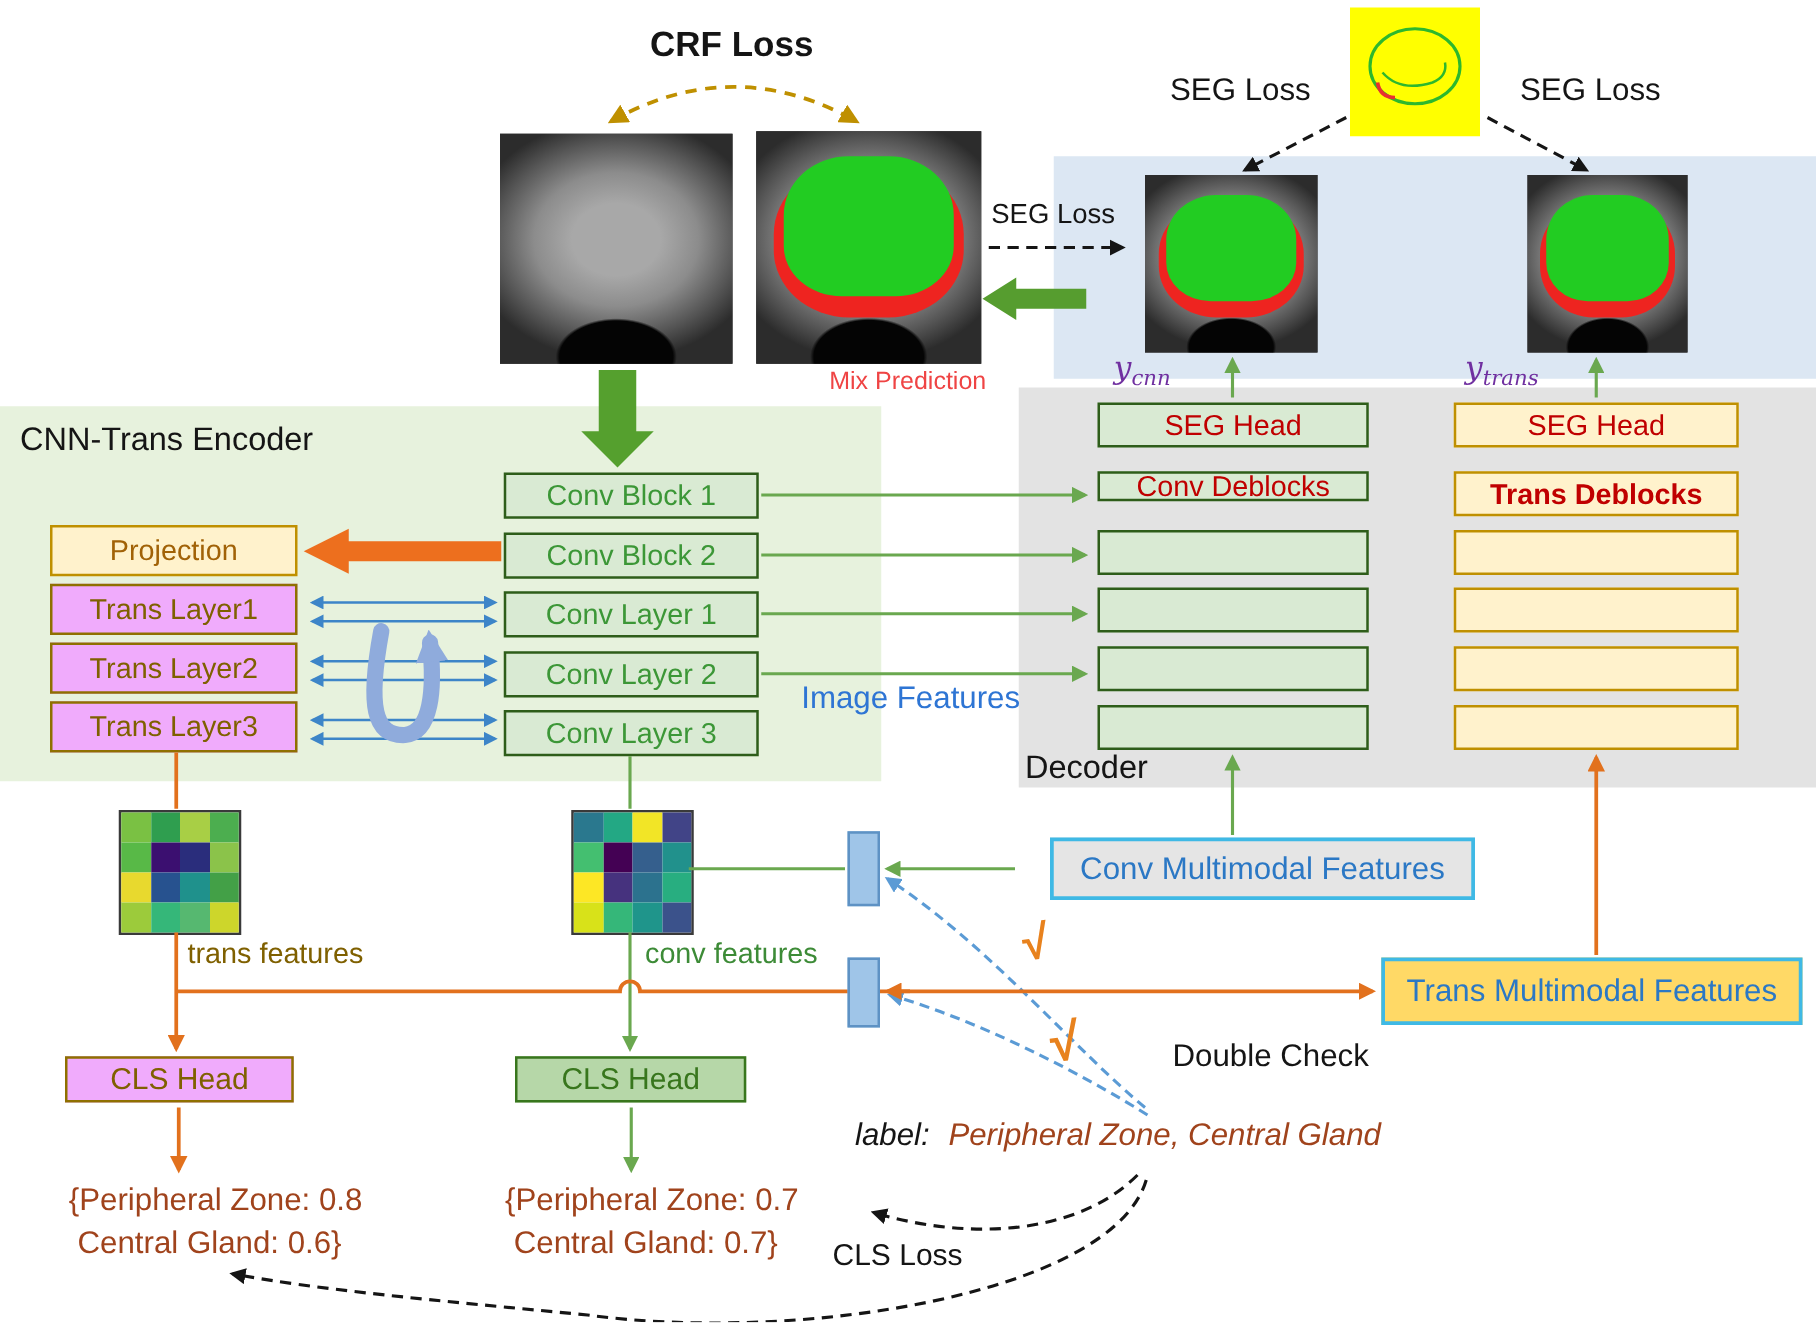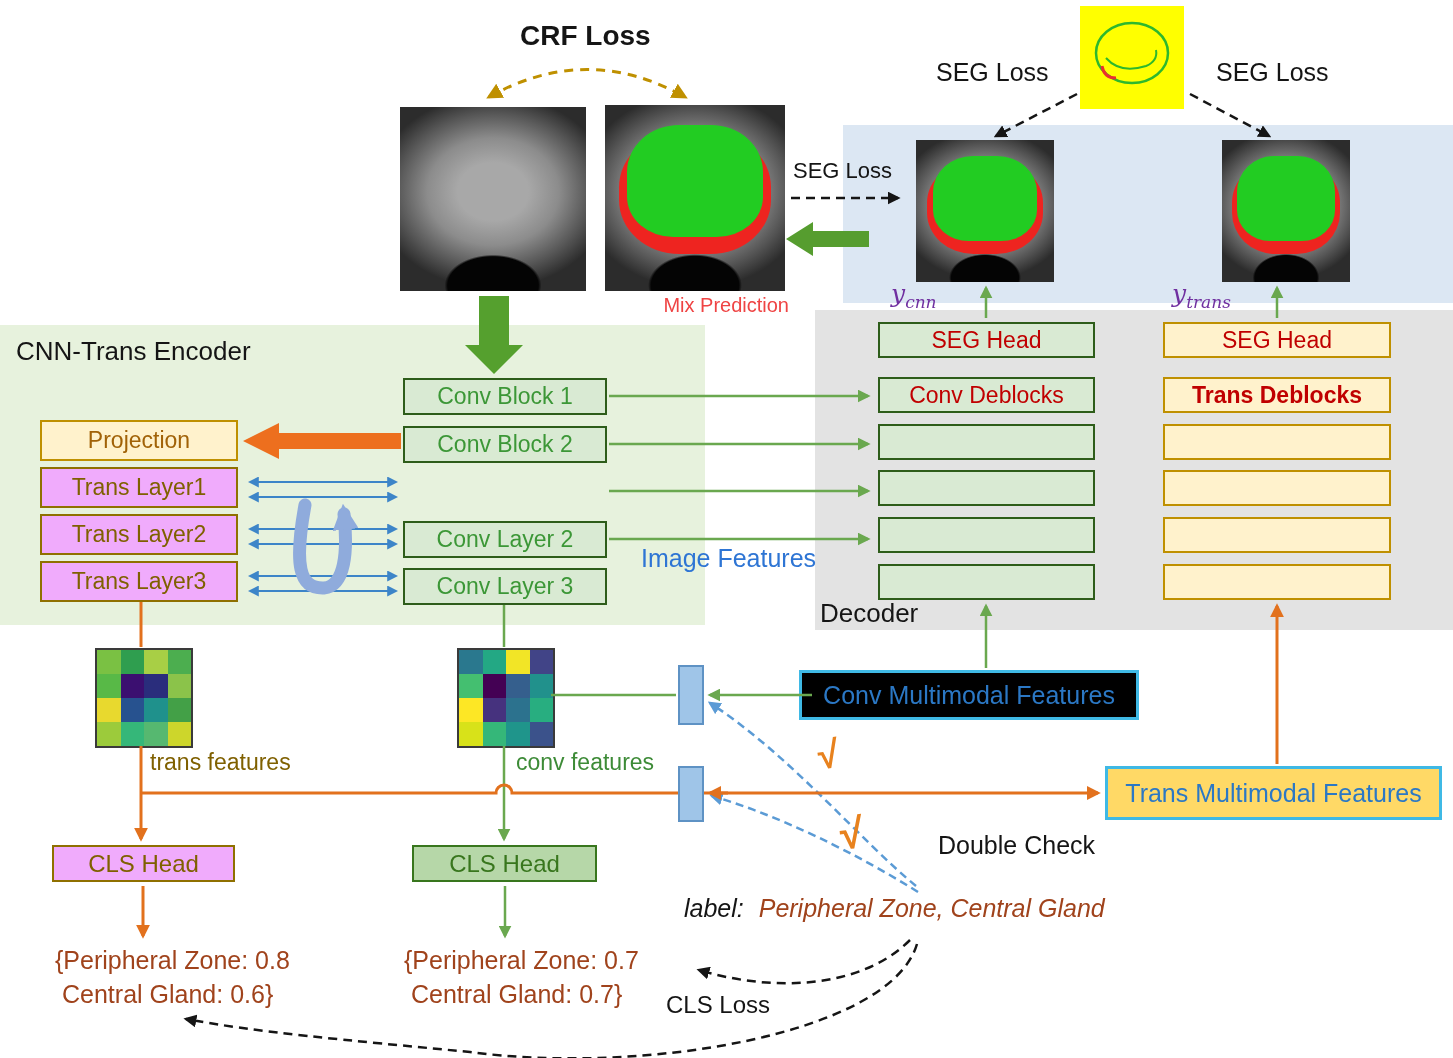--- a/index.html
+++ b/index.html
@@ -77,28 +77,29 @@
 
   <div class="t" style="left:16px;top:336px;font-size:26px;">CNN-Trans Encoder</div>
 
   <div class="box ybox dybox" style="left:40px;top:420px;width:198px;height:41px;color:#a16207;">Projection</div>
   <div class="box ybox" style="left:40px;top:467px;width:198px;height:41px;">Trans Layer1</div>
   <div class="box ybox" style="left:40px;top:514px;width:198px;height:41px;">Trans Layer2</div>
   <div class="box ybox" style="left:40px;top:561px;width:198px;height:41px;">Trans Layer3</div>
 
   <div class="box gbox" style="left:403px;top:378px;width:204px;height:37px;">Conv Block 1</div>
   <div class="box gbox" style="left:403px;top:426px;width:204px;height:37px;">Conv Block 2</div>
+  <div class="box gbox" style="left:403px;top:473px;width:204px;height:37px;">Conv Layer 1</div>
   <div class="box gbox" style="left:403px;top:521px;width:204px;height:37px;">Conv Layer 2</div>
   <div class="box gbox" style="left:403px;top:568px;width:204px;height:37px;">Conv Layer 3</div>
 
   <div class="t" style="left:820px;top:598px;font-size:26px;">Decoder</div>
   <div class="t" style="left:641px;top:544px;font-size:25px;color:#2e75d4;">Image Features</div>
 
   <div class="box gbox redtxt" style="left:878px;top:322px;width:217px;height:36px;">SEG Head</div>
-  <div class="box gbox redtxt" style="left:878px;top:377px;width:217px;height:36px;">Conv Deblocks</div>
+  <div class="box gbox redtxt" style="left:878px;top:377px;width:217px;height:24px;">Conv Deblocks</div>
   <div class="box gbox" style="left:878px;top:424px;width:217px;height:36px;"></div>
   <div class="box gbox" style="left:878px;top:470px;width:217px;height:36px;"></div>
   <div class="box gbox" style="left:878px;top:517px;width:217px;height:36px;"></div>
   <div class="box gbox" style="left:878px;top:564px;width:217px;height:36px;"></div>
 
   <div class="box dybox redtxt" style="left:1163px;top:322px;width:228px;height:36px;">SEG Head</div>
   <div class="box dybox redtxt" style="left:1163px;top:377px;width:228px;height:36px;font-weight:700;">Trans Deblocks</div>
   <div class="box dybox" style="left:1163px;top:424px;width:228px;height:36px;"></div>
   <div class="box dybox" style="left:1163px;top:470px;width:228px;height:36px;"></div>
   <div class="box dybox" style="left:1163px;top:517px;width:228px;height:36px;"></div>
@@ -136,21 +137,21 @@
       <div style="background: rgb(44, 114, 142);"></div>
       <div style="background: rgb(40, 174, 128);"></div>
       <div style="background: rgb(216, 226, 25);"></div>
       <div style="background: rgb(53, 183, 121);"></div>
       <div style="background: rgb(31, 149, 139);"></div>
       <div style="background: rgb(59, 82, 139);"></div>
     </div>
   <div class="t" style="left:150px;top:749px;font-size:23px;color:#7f6000;">trans features</div>
   <div class="t" style="left:516px;top:749px;font-size:23px;color:#3d8b37;">conv features</div>
 
-  <div class="box" style="left:799px;top:670px;width:340px;height:50px;background:#000000;border:3px solid #3fb9e5;color:#2b78c5;font-size:25px;">Conv Multimodal Features</div>
+  <div class="box" style="left:840px;top:670px;width:340px;height:50px;background:#e5e5e5;border:3px solid #3fb9e5;color:#2b78c5;font-size:25px;">Conv Multimodal Features</div>
   <div class="box" style="left:1105px;top:766px;width:337px;height:54px;background:#ffd966;border:3px solid #3fb9e5;color:#2b78c5;font-size:25px;">Trans Multimodal Features</div>
   <div class="t" style="left:938px;top:831px;font-size:25px;">Double Check</div>
   <div class="check" style="left:818px;top:734px;font-size:38px;transform:rotate(-8deg);">√</div>
   <div class="check" style="left:840px;top:810px;font-size:42px;transform:rotate(-6deg);">√</div>
 
   <div class="box ybox" style="left:52px;top:845px;width:183px;height:37px;font-size:24px;">CLS Head</div>
   <div class="box" style="left:412px;top:845px;width:185px;height:37px;background:#b6d7a8;border:2px solid #38761d;color:#38761d;font-size:24px;">CLS Head</div>
 
   <div class="t" style="left:55px;top:946px;font-size:25px;color:#a0431c;">{Peripheral Zone: 0.8</div>
   <div class="t" style="left:62px;top:980px;font-size:25px;color:#a0431c;">Central Gland: 0.6}</div>

